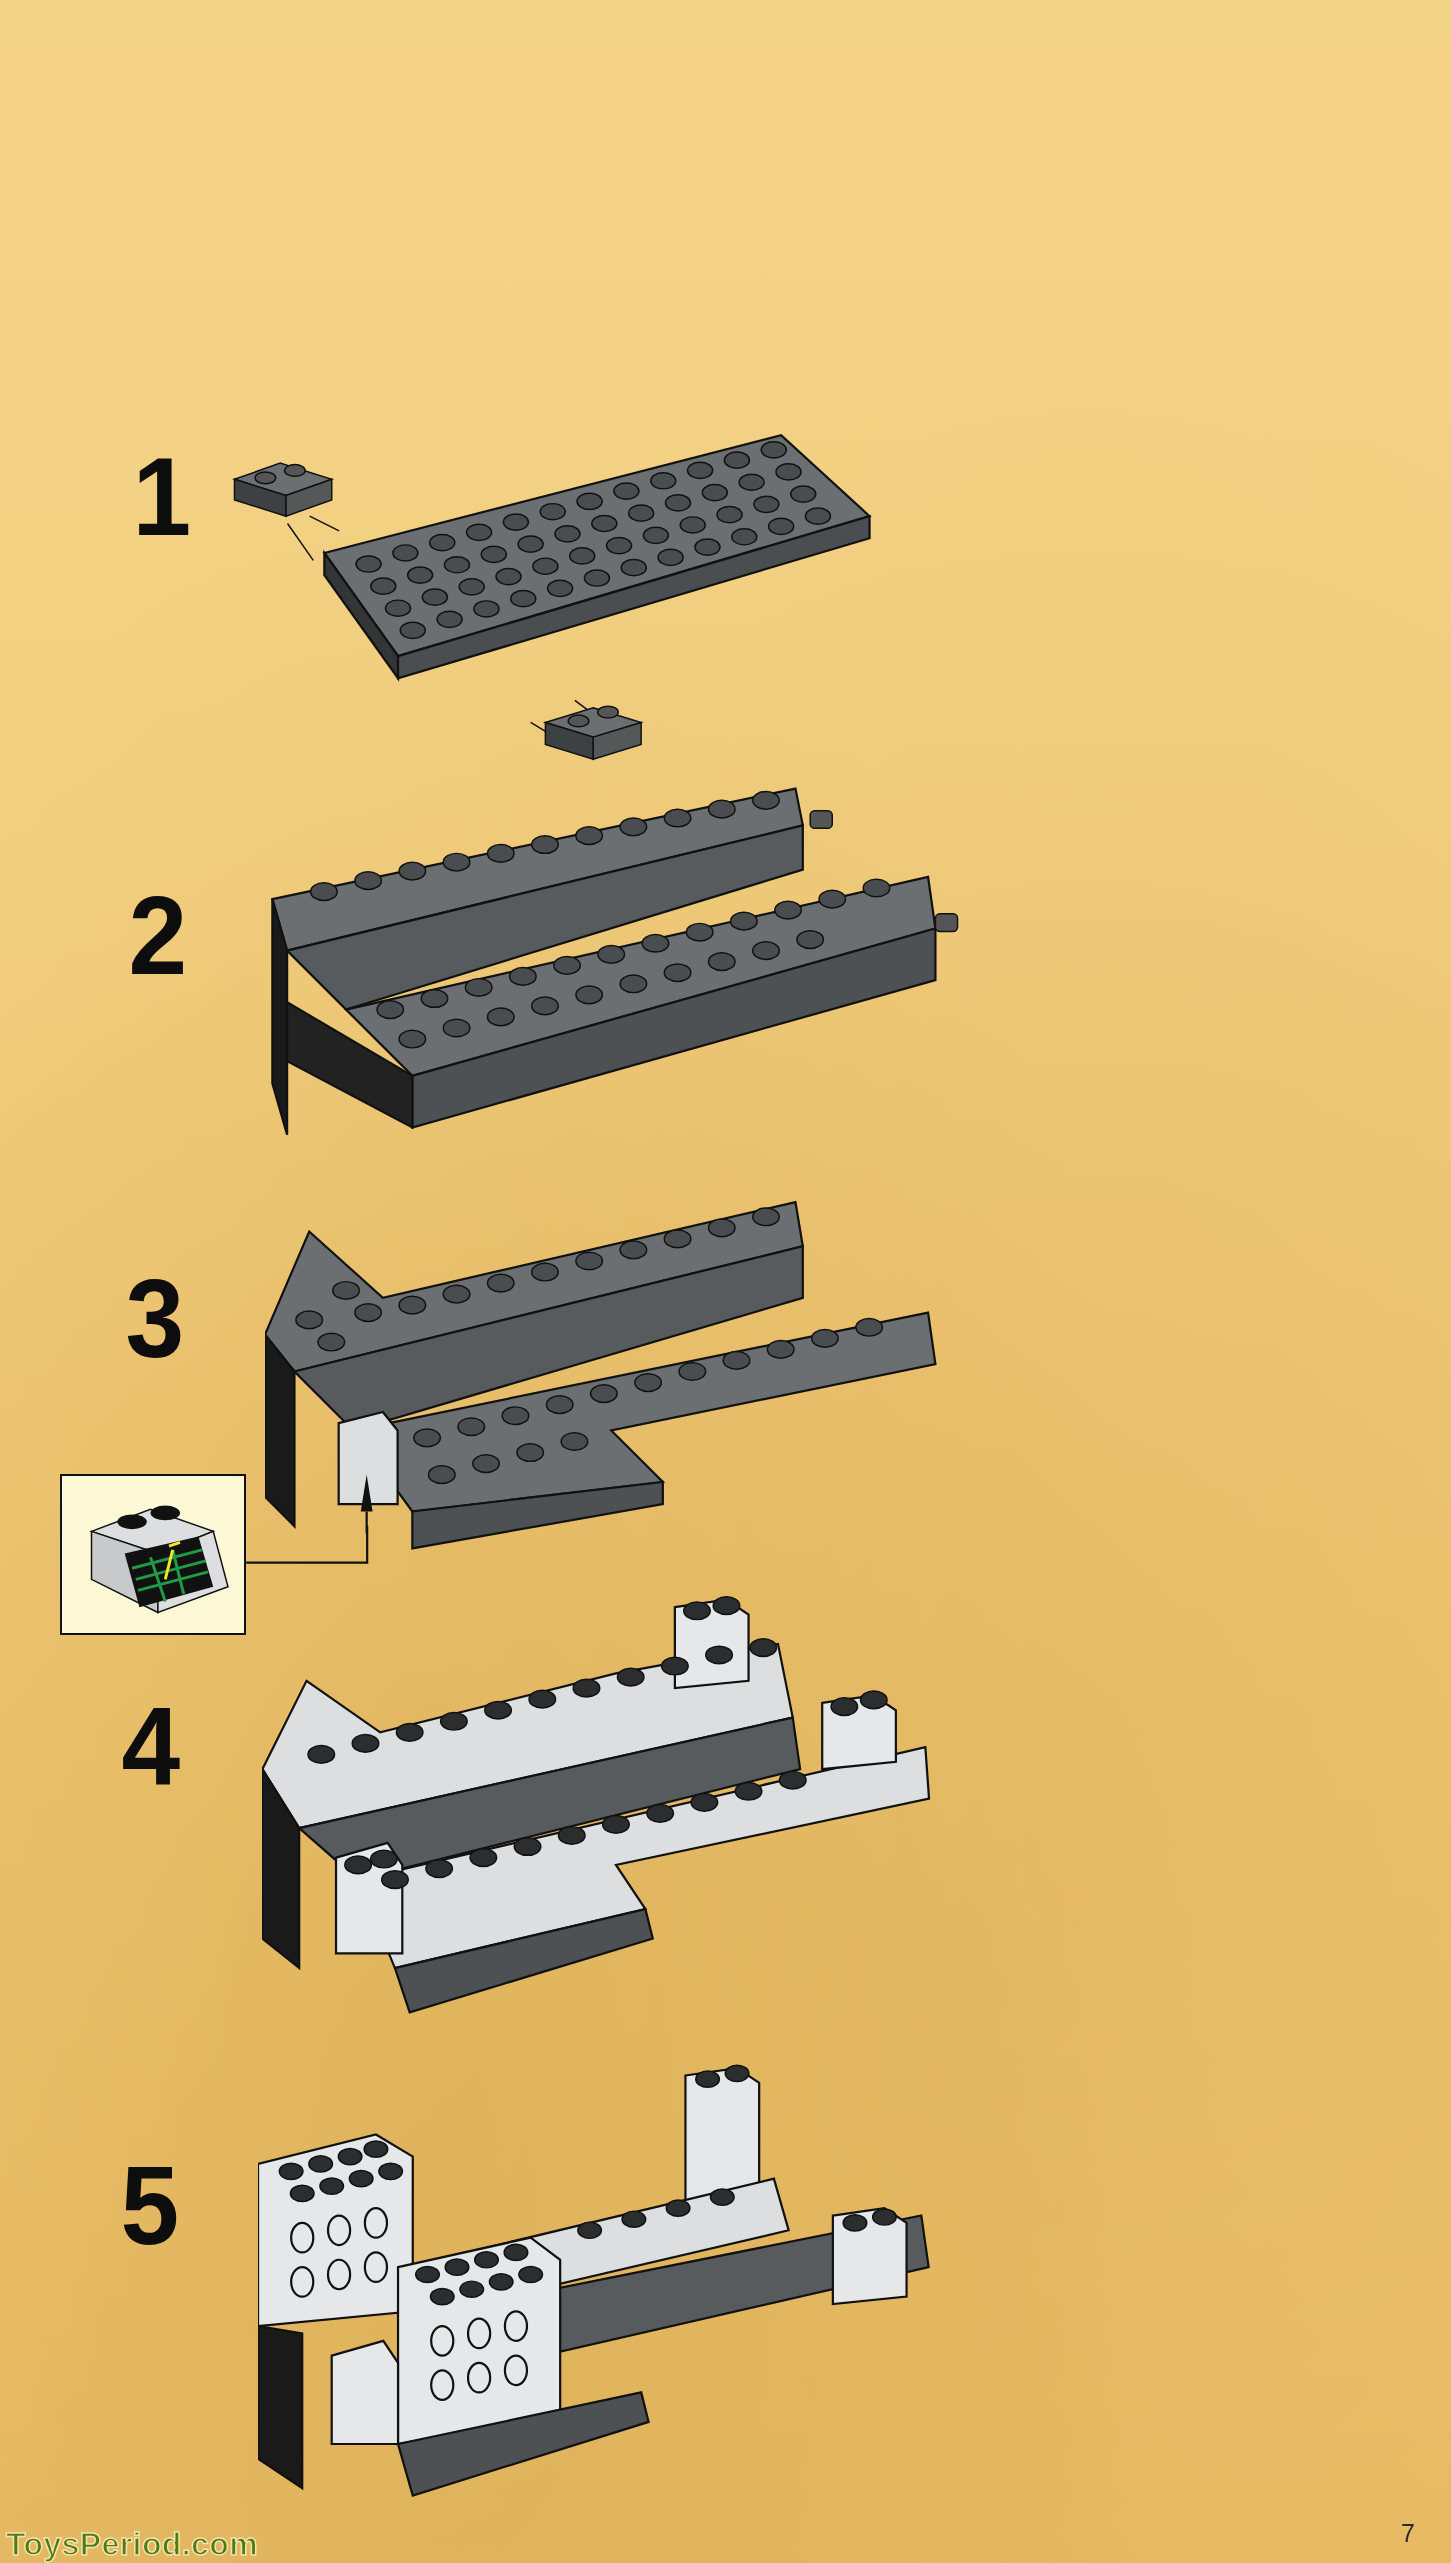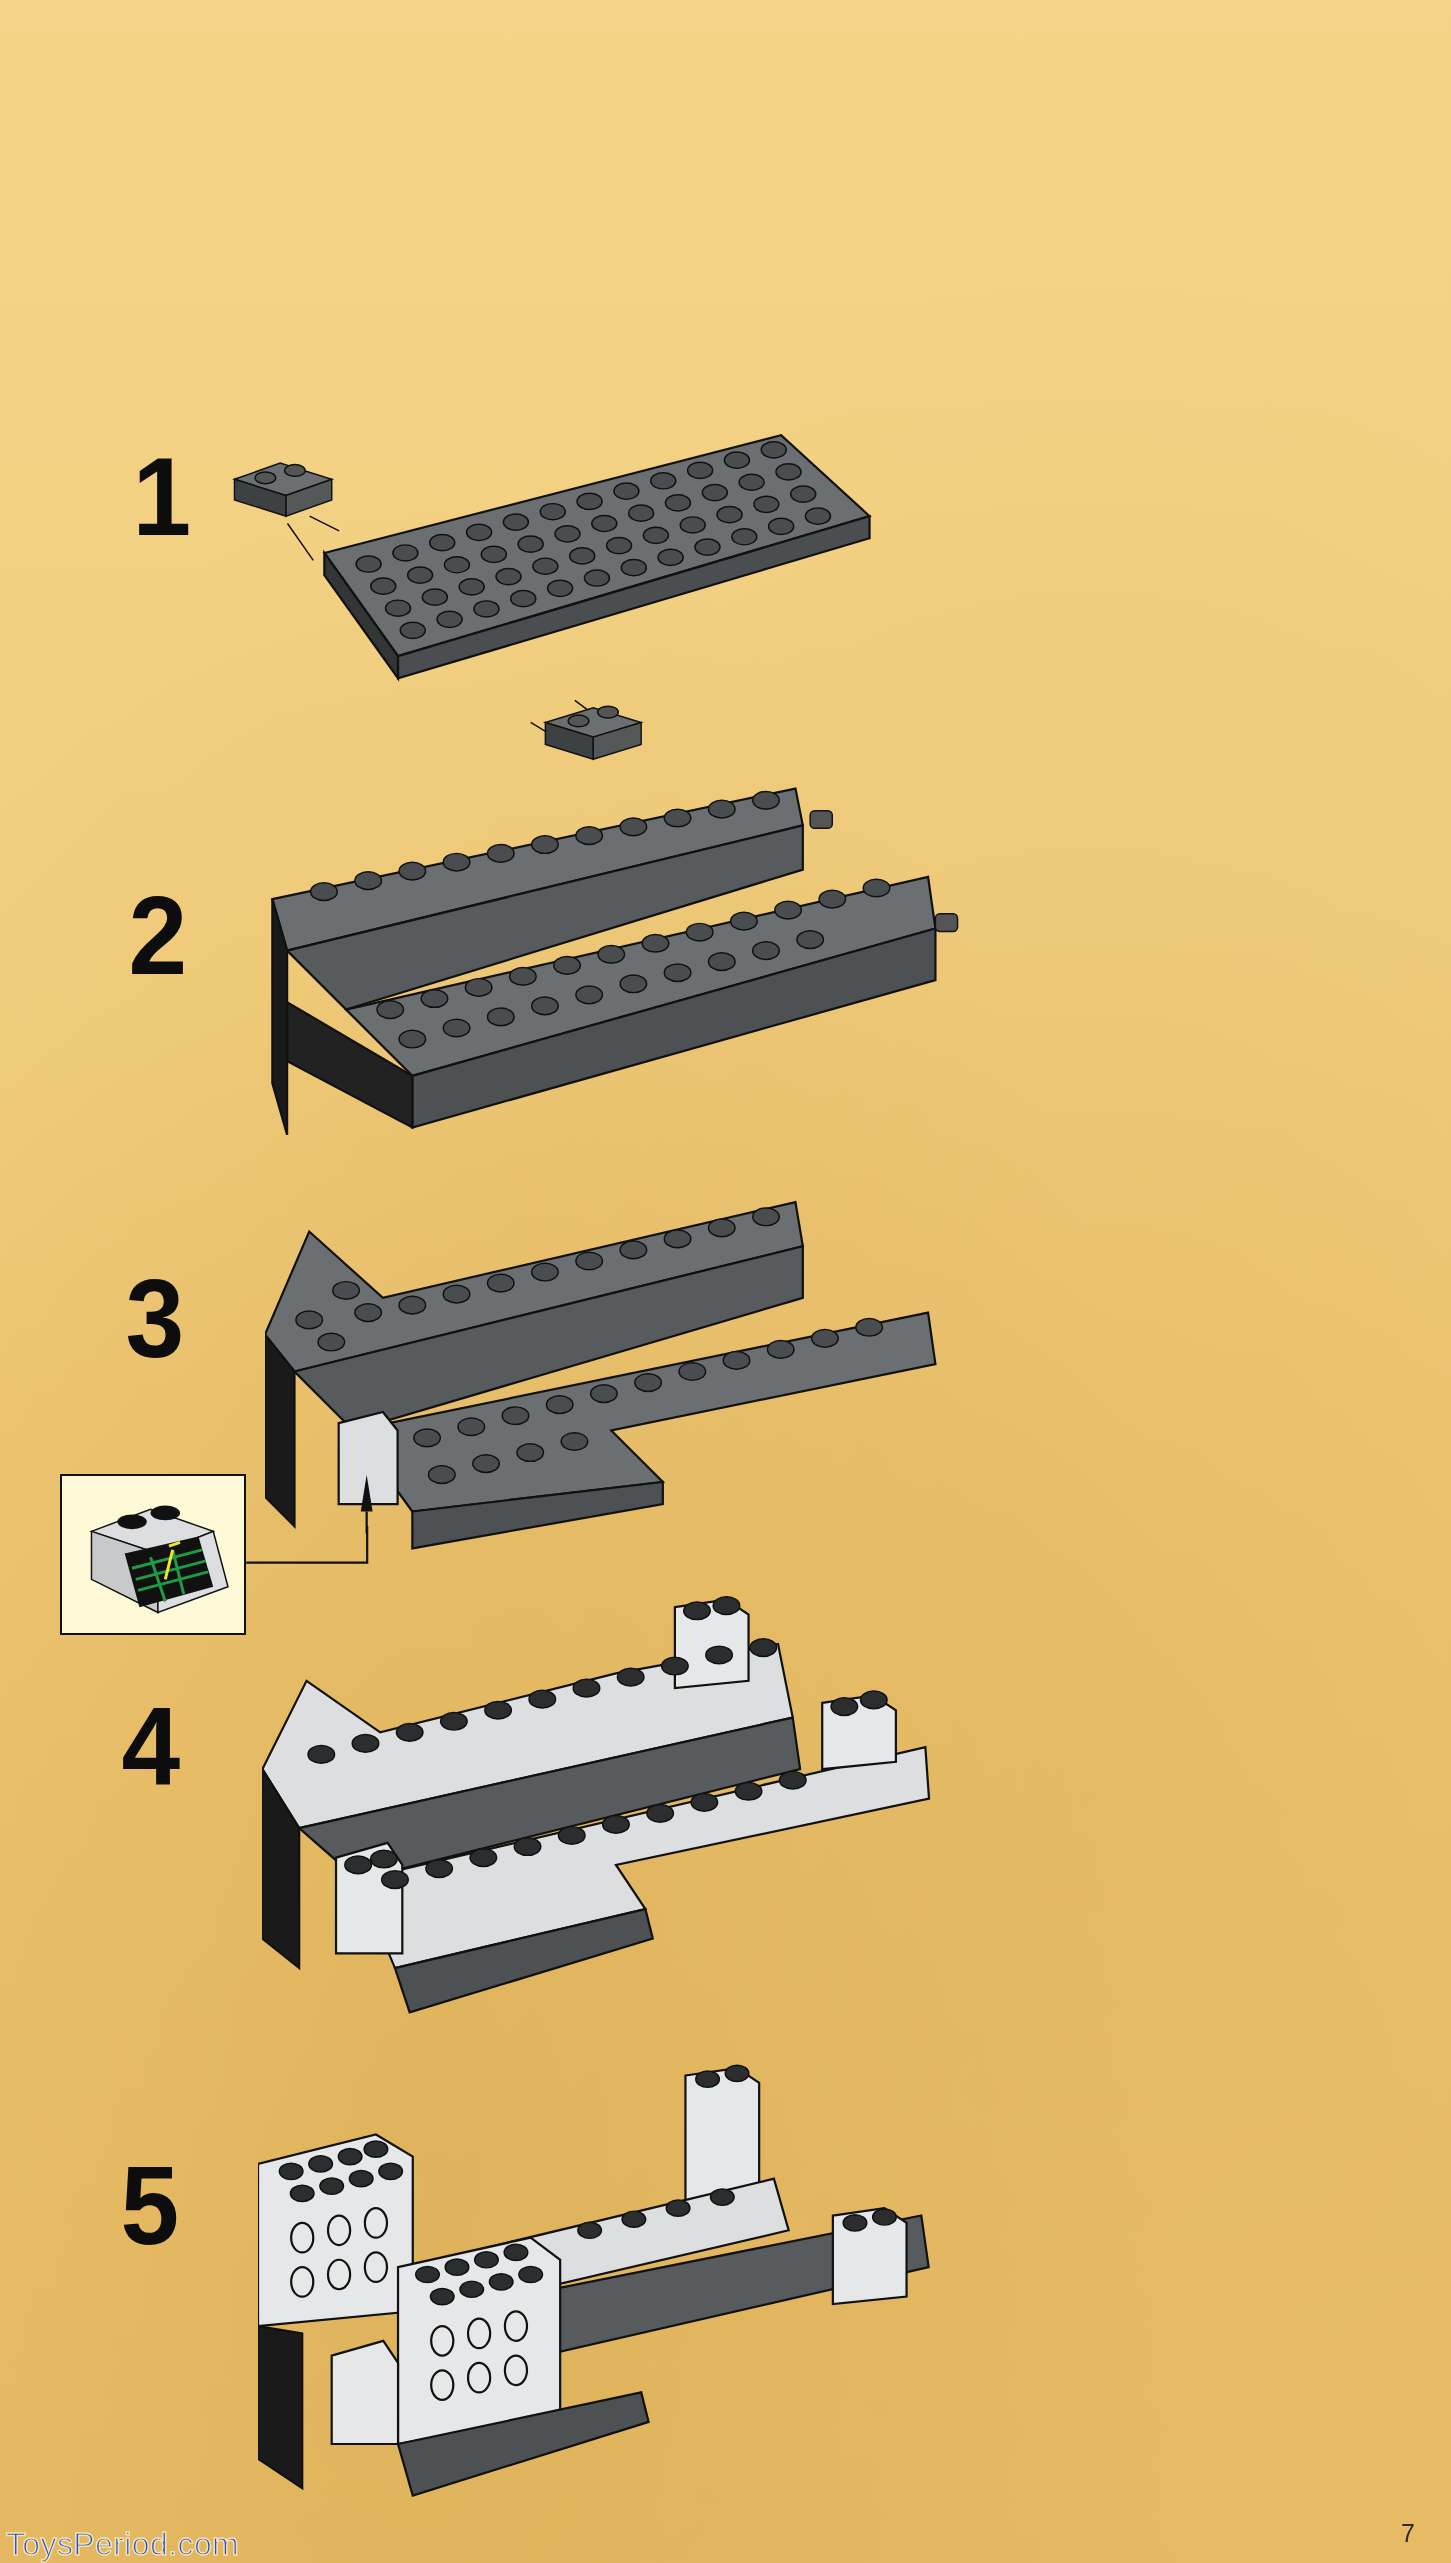--- a/index.html
+++ b/index.html
@@ -17,21 +17,21 @@
     font-weight: 700; font-size: 111px; line-height: 1; color: #0d0d0d;
     transform: scaleX(0.95);
   }
   .art { position: absolute; }
   .callout {
     position: absolute; left: 60px; top: 1474px; width: 186px; height: 161px;
     background: #fdf9d6; border: 2.9px solid #111; box-sizing: border-box;
   }
   .watermark {
     position: absolute; left: 5.9px; top: 2526px;
-    font-weight: 400; font-size: 32px; color: #1d4ed8;
+    font-weight: 700; font-size: 32px; color: #4d7c0f;
     -webkit-text-stroke: 1.5px #f6e1b0; letter-spacing: 0.4px;
   }
   .page-number {
     position: absolute; left: 1401px; top: 2519px;
     font-size: 25px; color: #2b2b2b;
   }
 </style>
 </head>
 <body>
 

